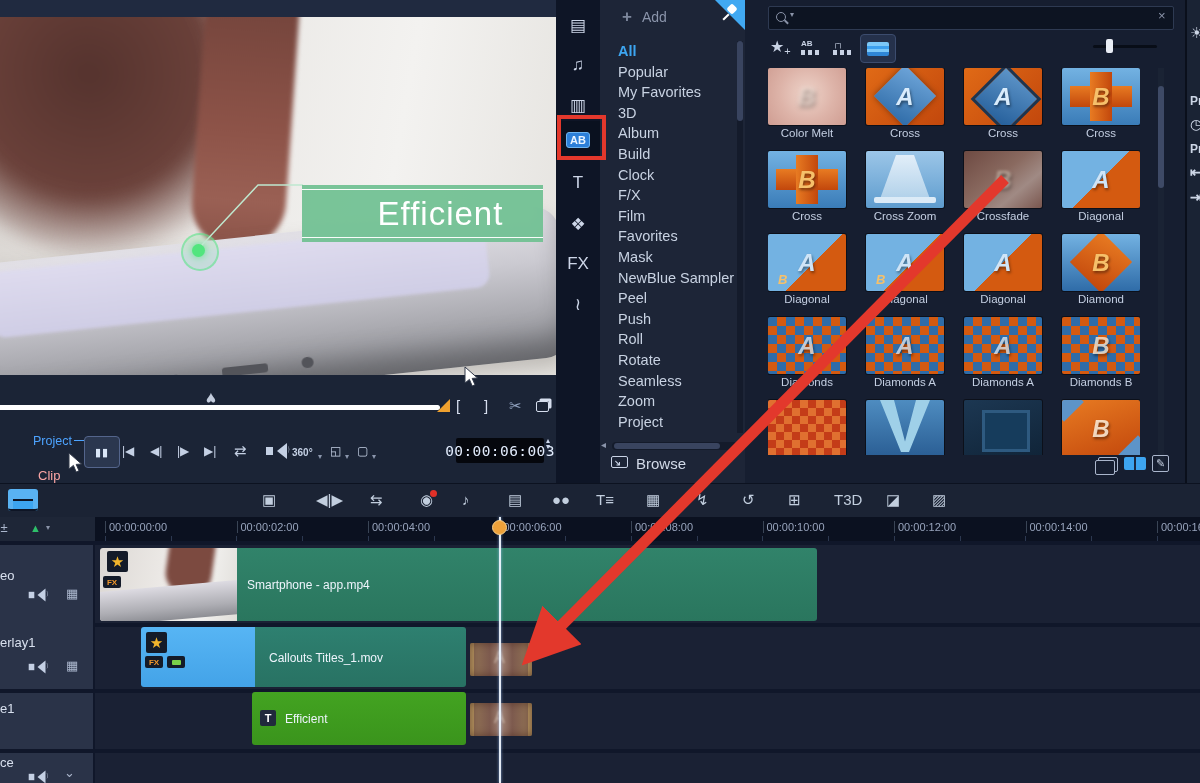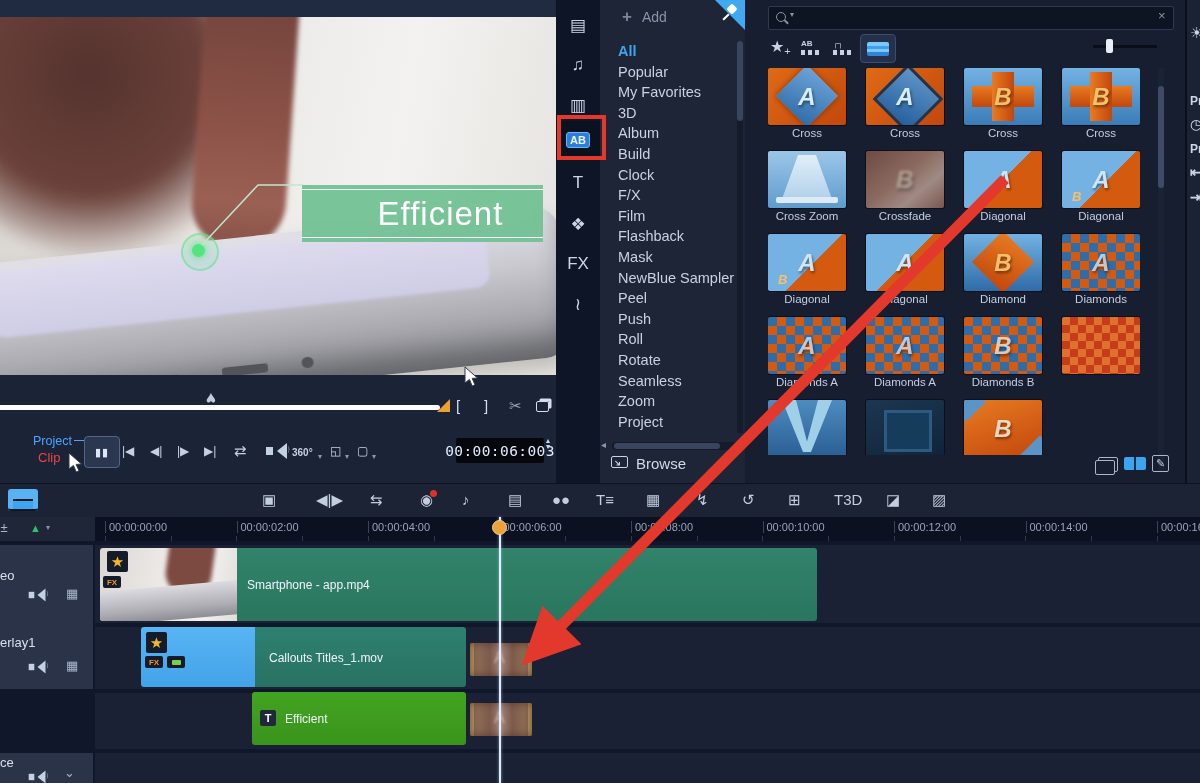--- a/index.html
+++ b/index.html
@@ -39,21 +39,21 @@
   #scrub-bar{left:0;top:405px;width:440px;height:5px;background:#fff;border-radius:0 3px 3px 0;}
   #scrub-marker{left:206px;top:388px;font-size:17px;color:#c3ccdd;transform:rotate(180deg);}
   #scrub-wedge{left:437px;top:399px;width:0;height:0;border-bottom:13px solid #efa12f;border-left:13px solid transparent;}
   .sc-ico{top:397px;font-size:15px;color:#d6deee;}
   #dbl-sq{left:536px;top:401px;width:11px;height:9px;border:1.6px solid #d6deee;border-radius:2px;
       box-shadow:3px -3px 0 -0.5px #d6deee;}
 
   
   #proj-label{left:33px;top:434px;font-size:12.5px;color:#4da3ff;}
   #proj-label::after{content:"";display:inline-block;width:14px;height:1px;background:#4da3ff;vertical-align:4px;margin-left:2px;}
-  #clip-label{left:38px;top:450px;font-size:13px;color:#ef4444;}
+  #clip-label{left:38px;top:468px;font-size:13px;color:#fca5a5;}
   #pause-btn{left:84px;top:436px;width:34px;height:30px;border:1px solid #54658c;border-radius:4px;
       background:#2b374f;color:#dbe7f8;font-size:11px;letter-spacing:1px;
       display:flex;align-items:center;justify-content:center;}
   .tr-ico{top:444px;font-size:12px;color:#c4d0e4;}
   .caret{font-size:8px;color:#8b96ad;}
   
   .spk{width:7px;height:8px;background:#c4d0e4;position:absolute;}
   .spk::before{content:"";position:absolute;left:3px;top:-4px;border:8px solid transparent;border-right:10px solid #c4d0e4;margin-top:0;transform:translateY(-0px);top:-4px;}
   .spk::after{content:"⌒";position:absolute;left:14px;top:-4px;color:#c4d0e4;font-size:9px;transform:rotate(90deg);}
   #timecode{left:456px;top:438px;width:88px;height:25px;background:#05070d;border-radius:2px;
@@ -322,21 +322,21 @@
   <div class="abs" id="cat-list">
       <div class="cat-item sel">All</div>
       <div class="cat-item">Popular</div>
       <div class="cat-item">My Favorites</div>
       <div class="cat-item">3D</div>
       <div class="cat-item">Album</div>
       <div class="cat-item">Build</div>
       <div class="cat-item">Clock</div>
       <div class="cat-item">F/X</div>
       <div class="cat-item">Film</div>
-      <div class="cat-item">Flashback</div>
+      <div class="cat-item">Favorites</div>
       <div class="cat-item">Mask</div>
       <div class="cat-item">NewBlue Sampler</div>
       <div class="cat-item">Peel</div>
       <div class="cat-item">Push</div>
       <div class="cat-item">Roll</div>
       <div class="cat-item">Rotate</div>
       <div class="cat-item">Seamless</div>
       <div class="cat-item">Zoom</div>
       <div class="cat-item">Project</div>
     </div>
@@ -355,20 +355,26 @@
   <span class="abs" id="search-x">×</span>
   <span class="abs" id="star-plus"><span>★</span><i>+</i></span>
   <span class="abs chip-ico" style="left:800px;"></span>
   <span class="abs chip-ico" id="num-grid" style="left:832px;"></span>
   <div class="abs" id="screen-btn">
       <span></span>
     </div>
   <div class="abs" id="zoom-track"></div>
   <div class="abs" id="zoom-handle"></div>
   <div class="abs" id="grid">
+      <div class="tile">
+        <div class="thumb t-melt">
+          <span class="tletter">B</span>
+        </div>
+        <div class="tlabel">Color Melt</div>
+      </div>
       <div class="tile">
         <div class="thumb t-diamondA">
           <span class="tletter">A</span>
         </div>
         <div class="tlabel">Cross</div>
       </div>
       <div class="tile">
         <div class="thumb t-diamondA2">
           <span class="tletter">A</span>
         </div>
@@ -540,20 +546,23 @@
   <div class="abs trk-head" style="top:545px;height:90px;">
     <span class="trk-name" style="top:23px;">eo</span>
     <span class="abs spk" style="left:28px;top:46px;transform:scale(.8);"></span>
     <span class="th-ico" style="left:66px;top:41px;">▦</span>
   </div>
   <div class="abs trk-head" style="top:627px;height:62px;">
     <span class="trk-name" style="top:8px;">erlay1</span>
     <span class="abs spk" style="left:28px;top:36px;transform:scale(.8);"></span>
     <span class="th-ico" style="left:66px;top:31px;">▦</span>
   </div>
+  <div class="abs trk-head" style="top:693px;height:56px;">
+    <span class="trk-name" style="top:8px;">e1</span>
+  </div>
   <div class="abs trk-head" style="top:753px;height:30px;">
     <span class="trk-name" style="top:2px;">ce</span>
     <span class="abs spk" style="left:28px;top:20px;transform:scale(.8);"></span>
     <span class="th-ico" style="left:64px;top:12px;">⌄</span>
   </div>
 
   <div class="abs" id="vid-thumb">
     <div id="vt-finger"></div>
     <div id="vt-phone"></div>
   </div>

